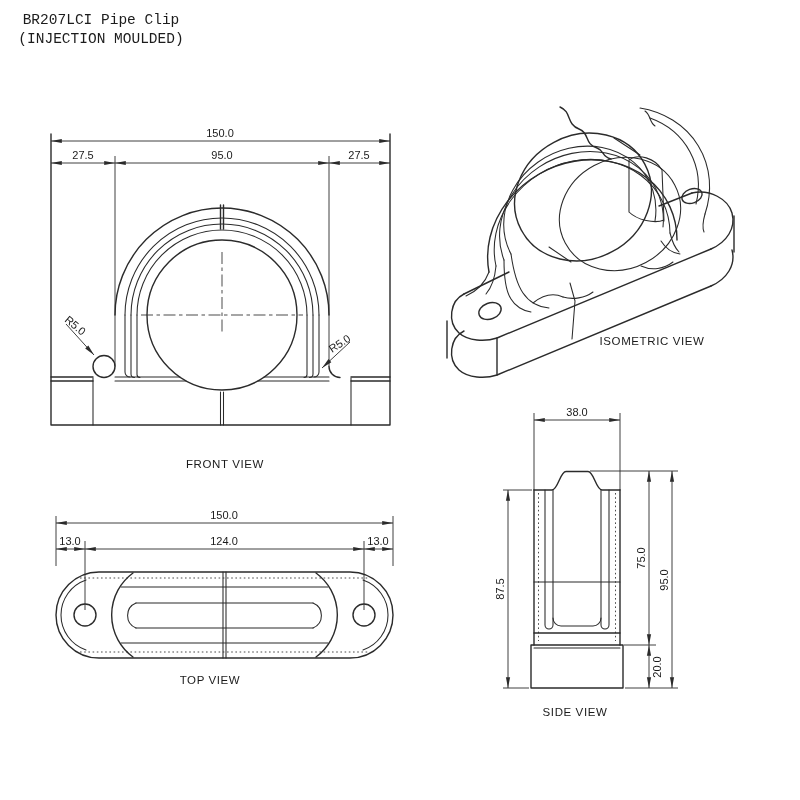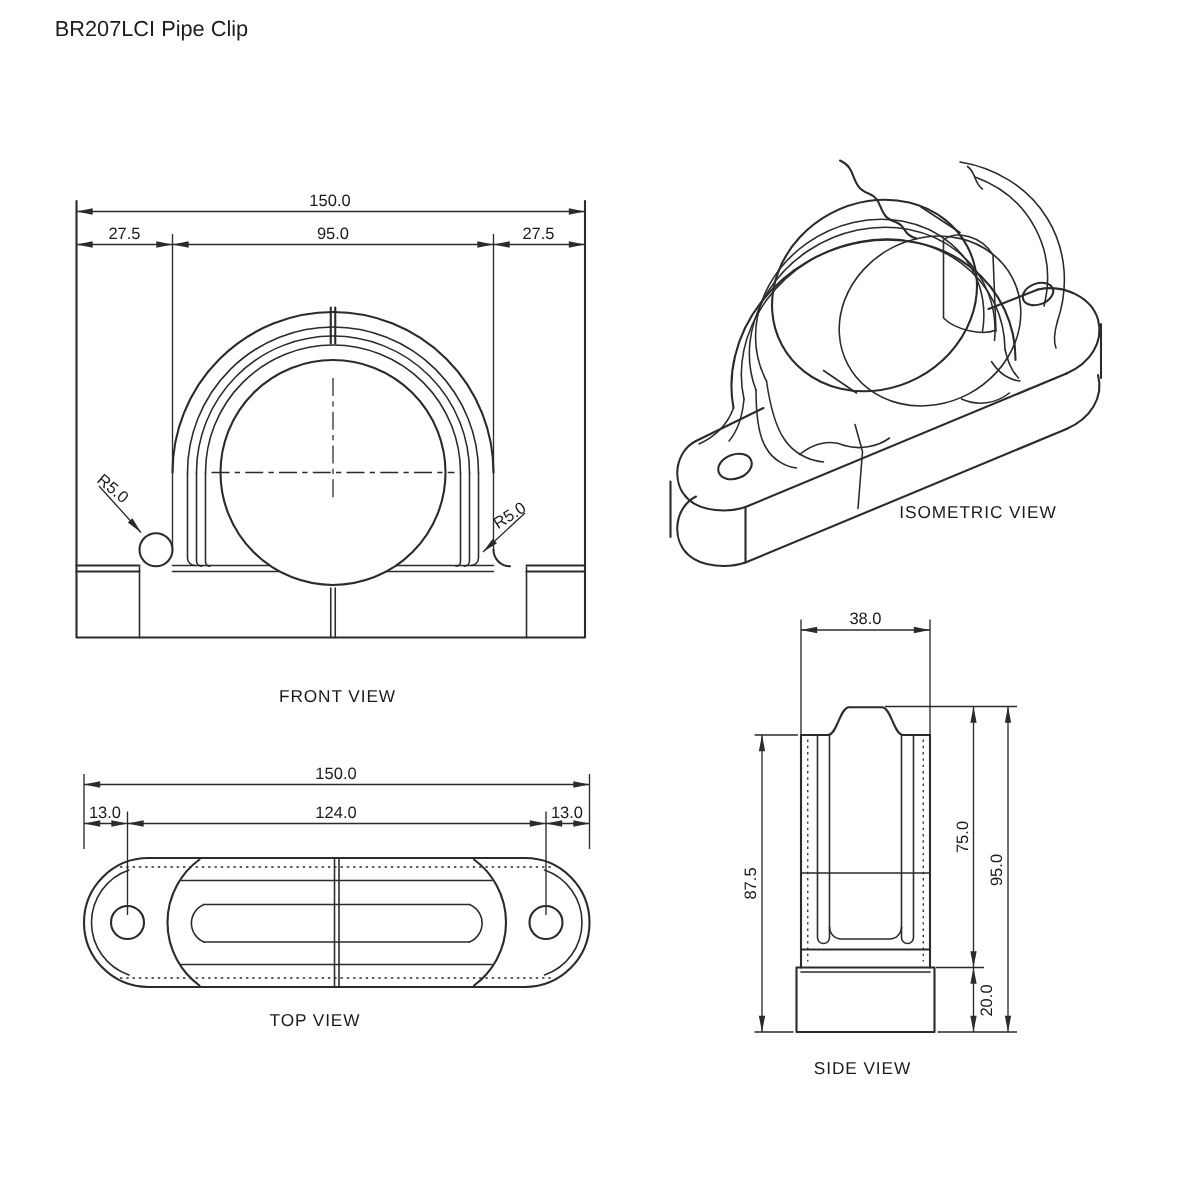--- a/index.html
+++ b/index.html
@@ -1,36 +1,37 @@
 <!DOCTYPE html>
 <html><head>
 <meta charset="utf-8">
 <style>
   html,body{margin:0;padding:0;background:#ffffff;}
   .sheet{position:relative;width:800px;height:800px;background:#ffffff;overflow:hidden;
          font-family:"Liberation Sans", sans-serif;}
   .title-block{position:absolute;left:8px;top:11px;width:186px;text-align:center;
-               color:#1c1c1c;font-size:14.5px;line-height:1.32;}
+               color:#1c1c1c;font-size:14.5px;line-height:1.32;font-family:Liberation Mono, monospace;}
   svg{position:absolute;left:0;top:0;}
   .ln{fill:none;stroke:#2b2b2b;stroke-width:1.4;stroke-linecap:round;stroke-linejoin:round;}
   .md{fill:none;stroke:#2b2b2b;stroke-width:1.05;stroke-linecap:round;stroke-linejoin:round;}
   .tn{fill:none;stroke:#2b2b2b;stroke-width:0.9;}
   .dot{fill:none;stroke:#2b2b2b;stroke-width:0.85;stroke-dasharray:1.6 2.6;}
   .cl{fill:none;stroke:#2b2b2b;stroke-width:0.85;stroke-dasharray:12 3.5 3.5 3.5;}
   .t{fill:#1b1b1b;font-size:11px;font-family:"Liberation Sans",sans-serif;}
   .lbl{fill:#1b1b1b;font-size:11.5px;letter-spacing:0.6px;font-family:"Liberation Sans",sans-serif;}
   .mid{text-anchor:middle;}
 </style>
 </head>
 <body>
 
 <div class="sheet">
 
   <div class="title-block">
     <div>BR207LCI Pipe Clip</div>
+    <div>(INJECTION MOULDED)</div>
   </div>
 
   <svg width="800" height="800" viewBox="0 0 800 800">
     <defs>
       <marker id="ar" markerUnits="userSpaceOnUse" markerWidth="12" markerHeight="6" viewBox="0 0 12 6" refX="11.4" refY="3" orient="auto-start-reverse">
         <path d="M0.6,0.9 L11.4,3 L0.6,5.1 z" fill="#2b2b2b"></path>
       </marker>
     </defs>
 
     <g>

